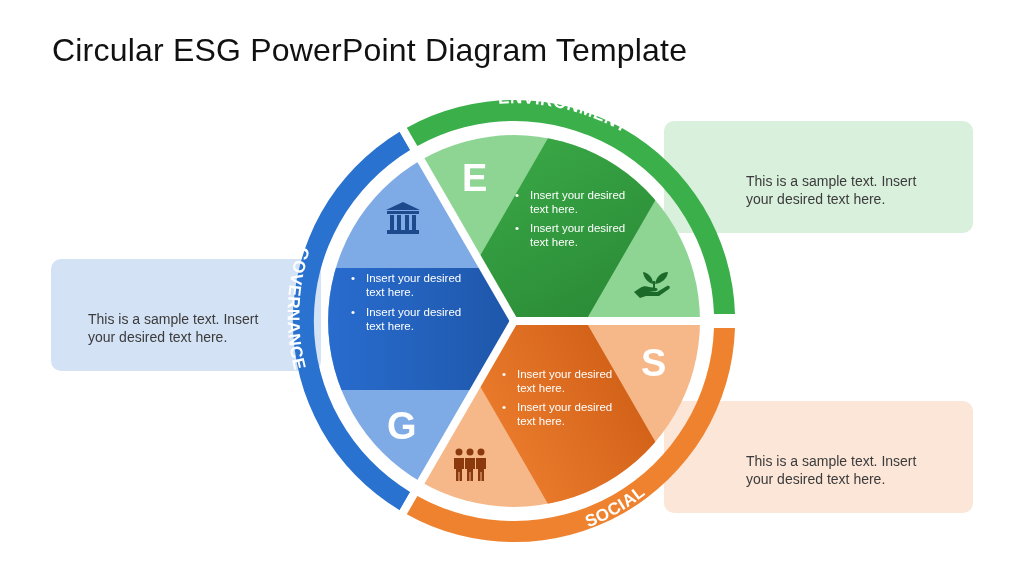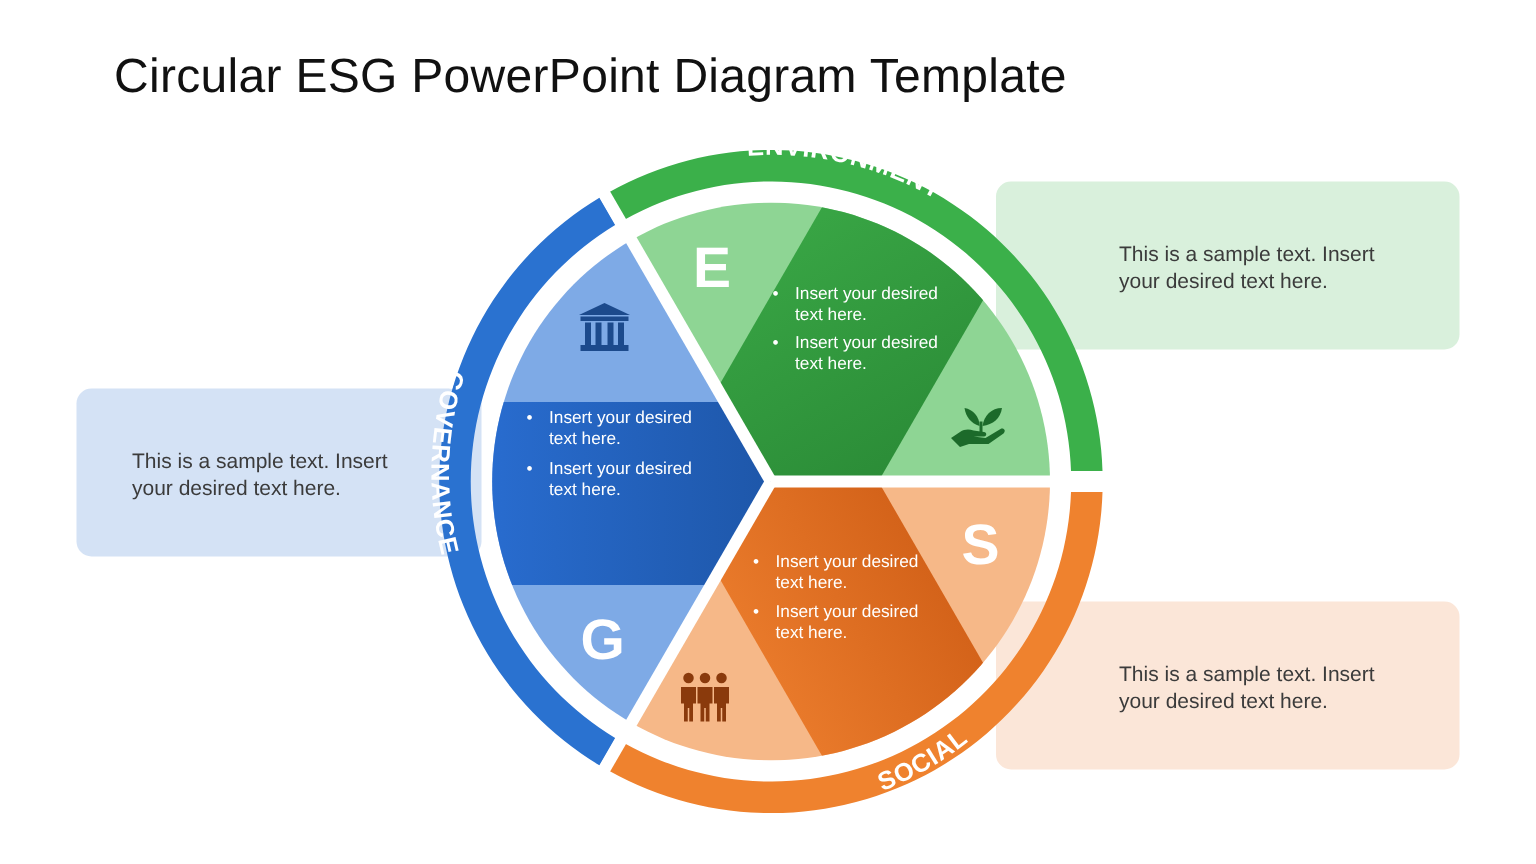--- a/index.html
+++ b/index.html
@@ -1,19 +1,19 @@
 <!DOCTYPE html>
 <html><head>
 <meta charset="utf-8">
 <style>
   html, body { margin:0; padding:0; }
   body { width:1024px; height:576px; background:#ffffff; position:relative; overflow:hidden; font-family:"Liberation Sans", sans-serif; }
-  .title { position:absolute; left:52px; top:32px; font-size:32px; color:#111; font-family:"Liberation Sans", sans-serif; letter-spacing:0.2px;margin-left:24px; }
+  .title { position:absolute; left:52px; top:32px; font-size:32px; color:#111; font-family:"Liberation Sans", sans-serif; letter-spacing:0.2px; }
   .box { position:absolute; border-radius:10px; box-sizing:border-box; font-size:14px; line-height:18px; }
-  .box span { position:absolute; display:block; width:200px; }
+  .box span { position:absolute; display:block; width:200px;margin-top:12px; }
   #diagram { position:absolute; left:0; top:0; }
   .bul { font-family:"Liberation Sans", sans-serif; font-size:11.5px; fill:#ffffff; }
   .letter { font-family:"Liberation Sans", sans-serif; font-weight:bold; font-size:38px; fill:#ffffff; }
   .ringlabel { font-family:"Liberation Sans", sans-serif; font-weight:bold; font-size:17px; fill:#ffffff; letter-spacing:0.5px; }
 </style>
 </head>
 <body>
 
 <div class="title">Circular ESG PowerPoint Diagram Template</div>
 

